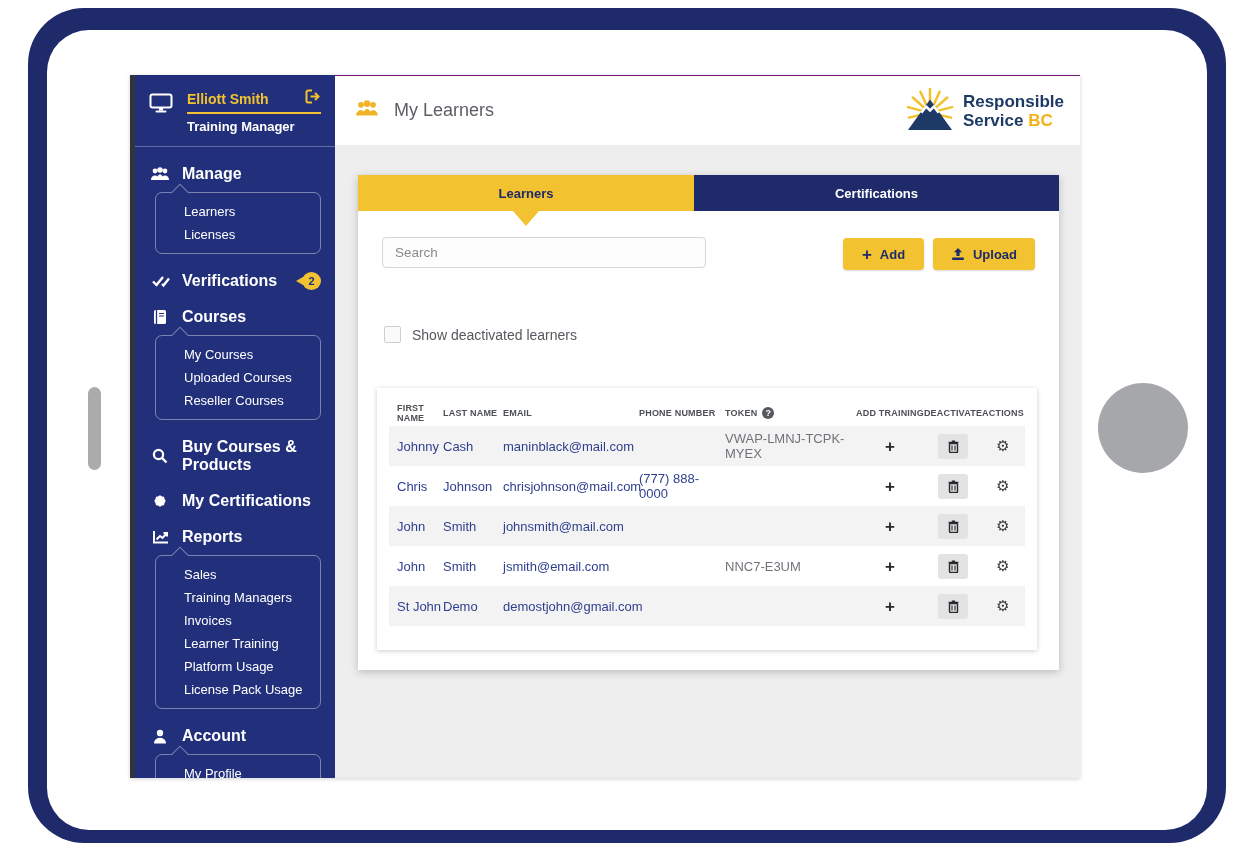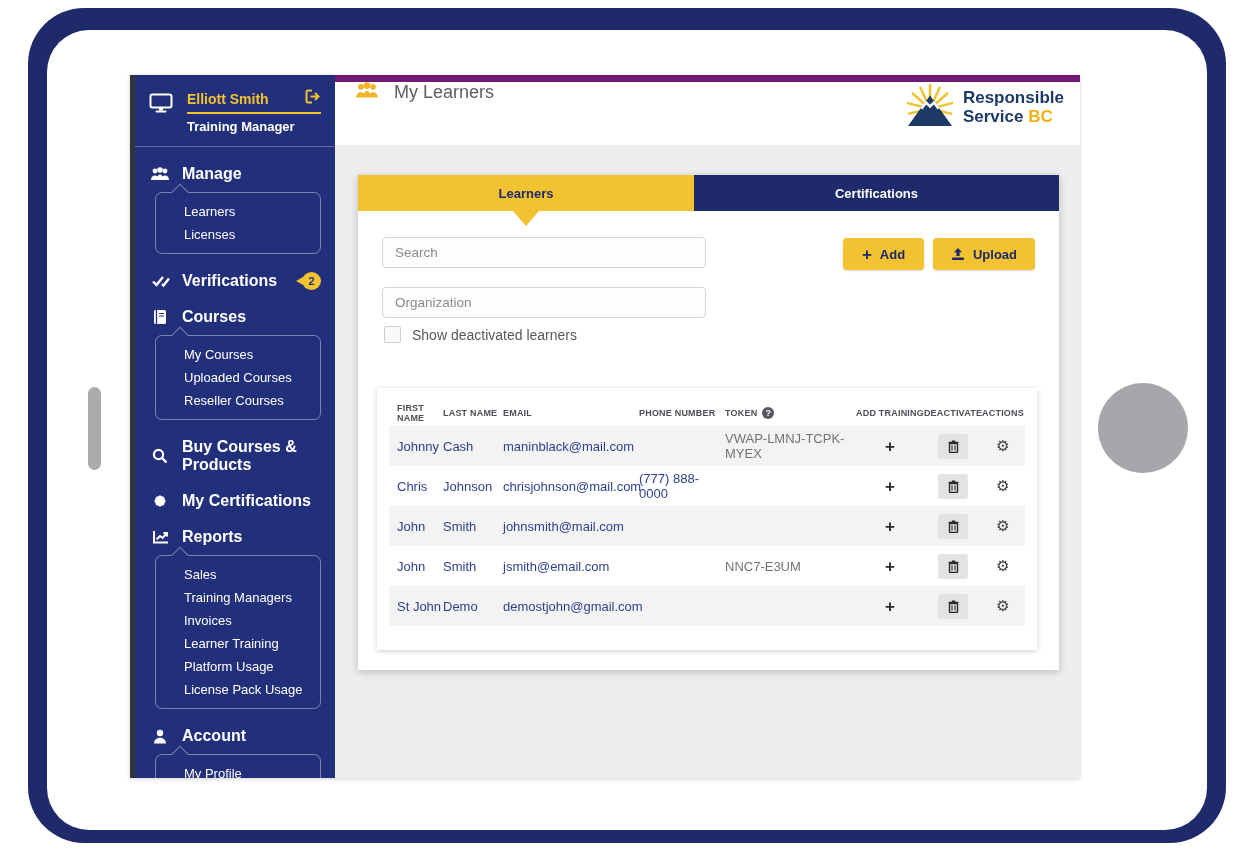--- a/index.html
+++ b/index.html
@@ -30,21 +30,21 @@
   .sec-label { margin-left:11px; font-size:16px; font-weight:bold; }
   .badge { margin-left:auto; position:relative; background:#f2c230; color:#222f7b; font-size:11px; font-weight:bold; width:19px; height:18px; border-radius:50%; display:flex; align-items:center; justify-content:center; }
   .badge::before { content:''; position:absolute; left:-6px; top:5px; border-top:4px solid transparent; border-bottom:4px solid transparent; border-right:7px solid #f2c230; }
   .subbox { position:relative; margin:9px 0 0 6px; border:1px solid rgba(255,255,255,.4); border-radius:7px; padding:7px 0 7px 28px; }
   .notch { position:absolute; top:-7px; left:18px; width:12px; height:12px; background:#222f7b; border-left:1px solid rgba(255,255,255,.4); border-top:1px solid rgba(255,255,255,.4); transform:rotate(45deg); }
   .sub-item { font-size:13px; line-height:23px; color:#fff; display:flex; align-items:center; cursor:pointer; }
   .ext-ic { margin-left:7px; }
 
   
   .main { position:absolute; left:205px; top:0; width:745px; height:703px; }
-  .m-header { height:70px; background:#fff; border-top:7px solid #701a75; display:flex; align-items:flex-start; padding:0 16px 0 20px; }
+  .m-header { height:70px; background:#fff; border-top:1px solid #701a75; display:flex; align-items:center; padding:0 16px 0 20px; }
   .m-title { font-size:18px; color:#5c6065; margin-left:15px; }
   .brand { margin-left:auto; display:flex; align-items:center; }
   .brand-text { margin-left:7px; font-size:17px; font-weight:bold; color:#1d3a66; line-height:19px; }
   .brand-accent { color:#f2b217; }
   .content { position:absolute; left:0; top:70px; width:745px; height:633px; background:#efeeee; }
 
   .panel { position:absolute; left:23px; top:30px; width:701px; height:495px; background:#fff; box-shadow:0 2px 8px rgba(0,0,0,.22); }
   .tabs { display:flex; height:36px; }
   .tab { display:flex; align-items:center; justify-content:center; font-size:13px; font-weight:bold; cursor:pointer; }
   .tab-learners { width:336px; background:#f2c230; color:#1e2a6a; }
@@ -274,21 +274,20 @@
 
       <div class="content">
         <div class="panel">
           <div class="tabs">
             <div class="tab tab-learners">Learners</div>
             <div class="tab tab-certs">Certifications</div>
           </div>
           <div class="pointer"></div>
 
           <input class="f-input inp-search" type="text" placeholder="Search" style="">
-          <input class="f-input inp-org" type="text" placeholder="Organization" style="">
 
           <div class="chk-row">
             <div class="chk-box"></div>
             <span class="chk-label">Show deactivated learners</span>
           </div>
 
           <button class="btn btn-add">
             <span class="plus">+</span>
             <span>Add</span>
           </button>

